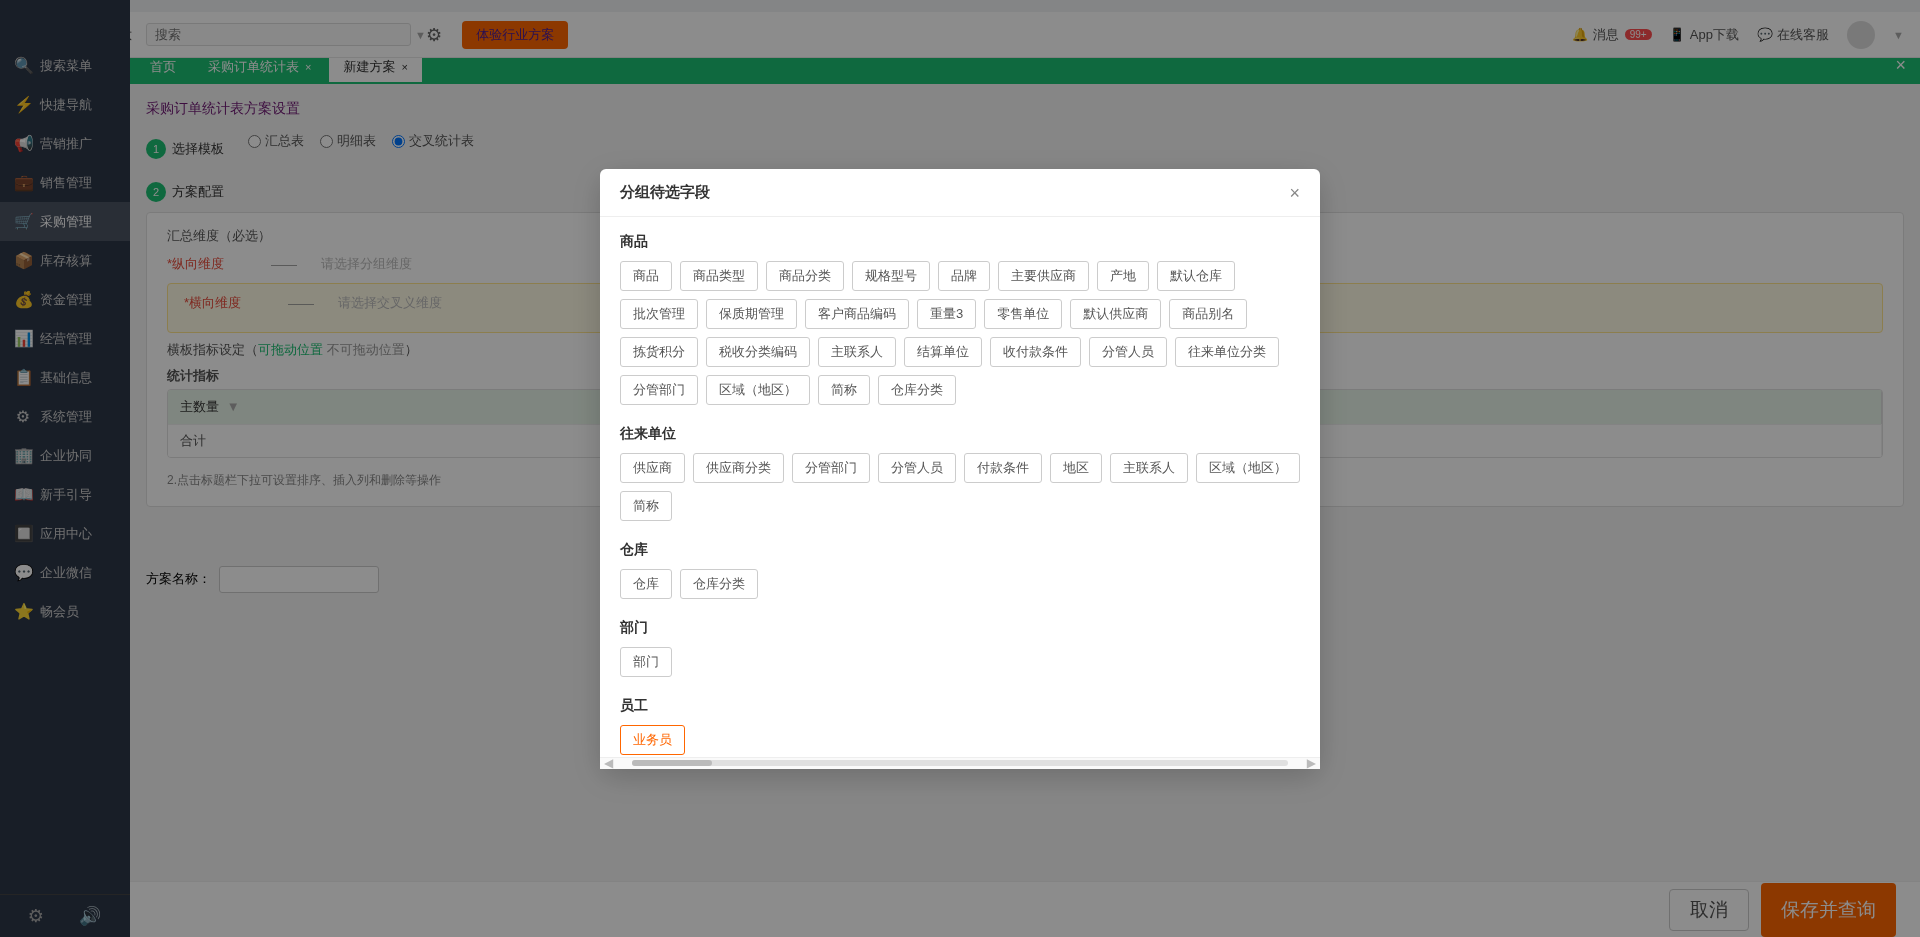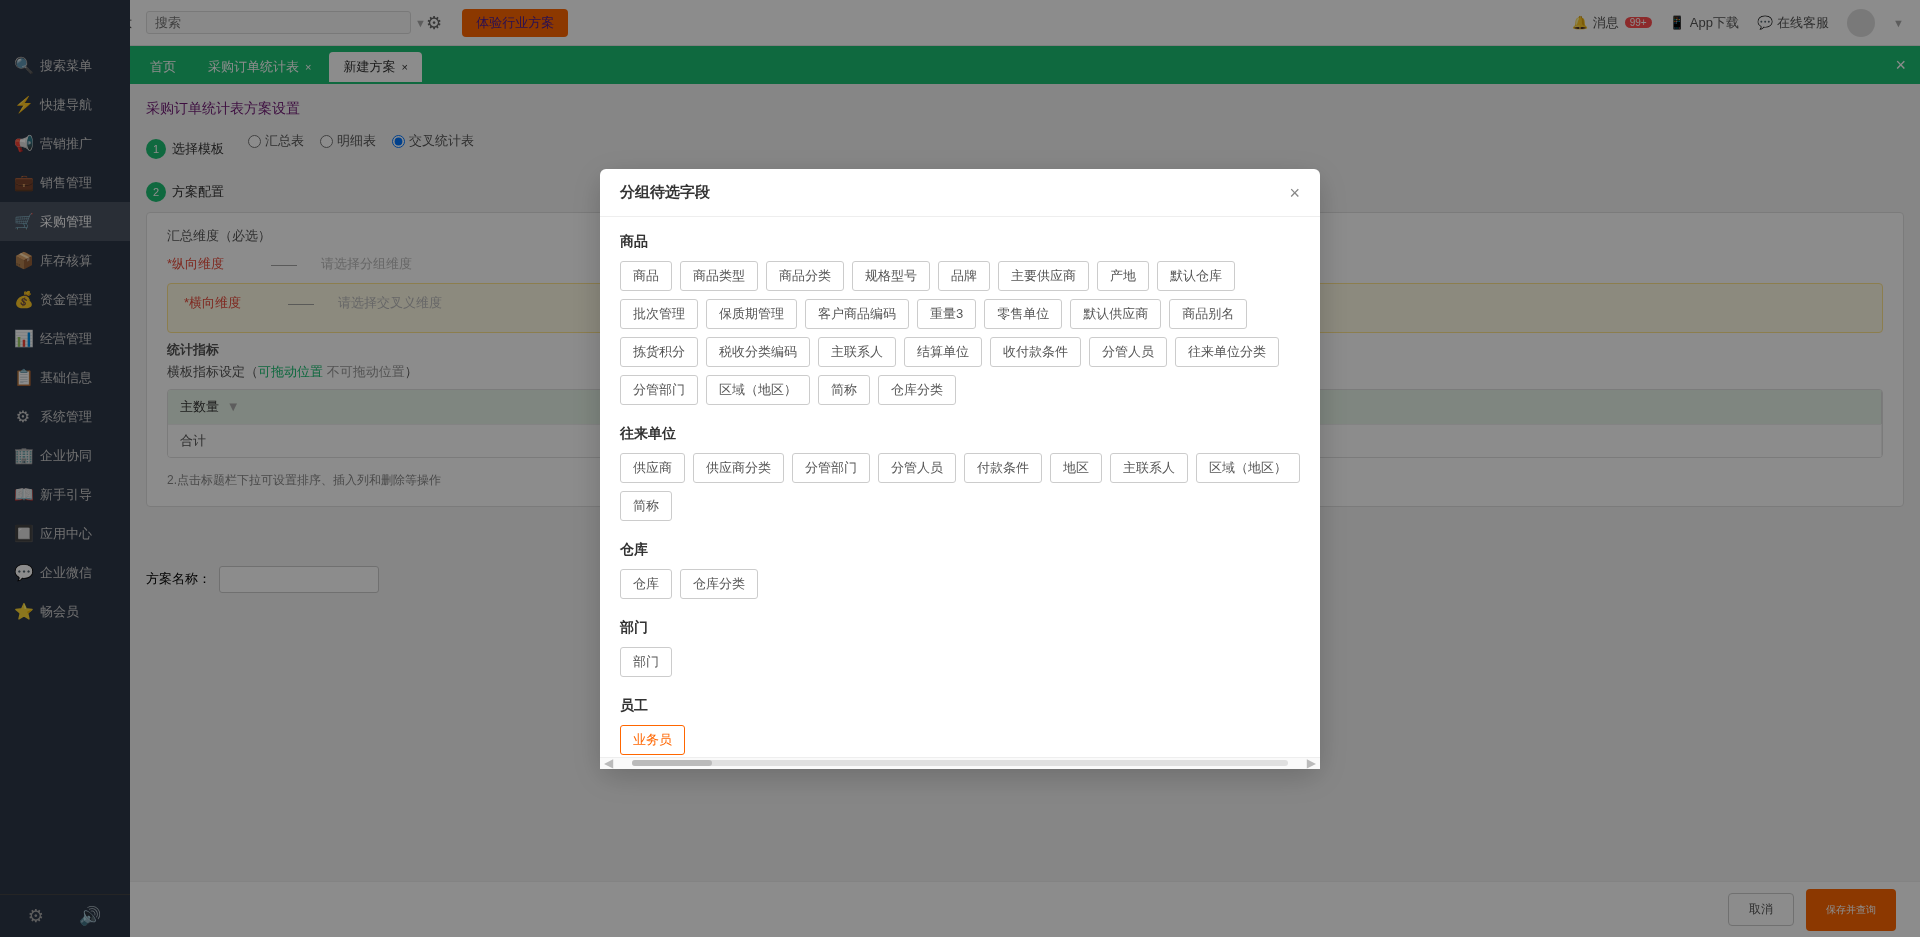--- a/index.html
+++ b/index.html
@@ -2,21 +2,21 @@
 <html><head>
   <meta charset="utf-8">
   <style>
     * { box-sizing: border-box; margin: 0; padding: 0; }
     body { font-family: 'Microsoft YaHei', Arial, sans-serif; font-size: 13px; background: #f0f2f5; overflow: hidden; }
 
     
     .top-bar {
       display: flex; align-items: center; height: 46px;
       background: #fff; border-bottom: 1px solid #e8e8e8;
-      padding: 0 16px; position: fixed; top: 0; left: 0; right: 0; z-index: 100;
+      padding: 0 16px; position: fixed; top: 12px; left: 0; right: 0; z-index: 100;
     }
     .top-bar-logo { display: flex; align-items: center; width: 130px; }
     .logo-icon { width: 32px; height: 32px; background: #ff6600; border-radius: 50%; display: flex; align-items: center; justify-content: center; color: #fff; font-size: 18px; margin-right: 6px; }
     .logo-text { font-size: 13px; color: #333; }
     .top-bar-search { display: flex; align-items: center; flex: 1; max-width: 280px; }
     .search-input-wrap { display: flex; align-items: center; border: 1px solid #ddd; border-radius: 3px; padding: 3px 8px; background: #f9f9f9; flex: 1; }
     .search-input-wrap input { border: none; background: transparent; outline: none; font-size: 13px; width: 100%; }
     .top-bar-trial-btn { background: #ff6600; color: #4c1d95; border: none; border-radius: 4px; padding: 5px 14px; font-size: 13px; cursor: pointer; margin: 12px 12px; }
     .top-bar-settings { color: #666; font-size: 18px; cursor: pointer; margin-right: 8px; }
     .top-bar-right { display: flex; align-items: center; gap: 18px; margin-left: auto; }
@@ -73,22 +73,22 @@
     .radio-item input { cursor: pointer; }
 
     
     .config-box { background: #fff; border: 1px solid #e0e0e0; border-radius: 4px; padding: 14px 20px; margin-bottom: 12px; }
     .config-row { display: flex; align-items: center; gap: 16px; margin-bottom: 10px; }
     .config-label { color: #555; font-size: 13px; min-width: 80px; }
     .config-required { color: #e74c3c; }
 
     
     .bottom-bar { position: fixed; bottom: 0; left: 130px; right: 0; height: 56px; background: #fff; border-top: 1px solid #eee; display: flex; align-items: center; justify-content: flex-end; padding: 0 24px; gap: 12px; z-index: 99; }
-    .btn-cancel { border: 1px solid #ccc; background: #fff; color: #555; padding: 7px 20px; border-radius: 4px; cursor: pointer; font-size: 12px; font-family: Liberation Mono, monospace; }
-    .btn-save { background: #ff6600; color: #fff; border: none; padding: 14px 20px; border-radius: 4px; cursor: pointer; font-size: 10px; }
+    .btn-cancel { border: 1px solid #ccc; background: #fff; color: #555; padding: 7px 20px; border-radius: 4px; cursor: pointer; font-size: 19px; font-family: Liberation Mono, monospace; }
+    .btn-save { background: #ff6600; color: #fff; border: none; padding: 14px 20px; border-radius: 4px; cursor: pointer; font-size: 19px; }
 
     
     .modal-overlay {
       position: fixed; inset: 0; background: rgba(0,0,0,0.45); z-index: 1000;
       display: flex; align-items: center; justify-content: center;
     }
     .modal {
       background: #fff; border-radius: 6px; width: 720px; max-height: 600px;
       display: flex; flex-direction: column; box-shadow: 0 8px 32px rgba(0,0,0,0.2);
       position: relative;
@@ -287,24 +287,24 @@
         <span style="color:#999;margin:0 8px;">——</span>
         <span style="color:#bbb;font-size:13px;">请选择分组维度</span>
       </div>
       <div style="background:#fffbe6;border:1px solid #ffe58f;border-radius:4px;padding:10px 16px;margin:8px 0 8px 0;">
         <div class="config-row">
           <span class="config-label config-required">*横向维度</span>
           <span style="color:#999;margin:0 8px;">——</span>
           <span style="color:#bbb;font-size:13px;">请选择交叉义维度</span>
         </div>
       </div>
-      <div style="font-size:13px;color:#555;margin-bottom:4px;font-weight:bold;">统计指标</div>
       <div style="font-size:13px;color:#555;margin-bottom:8px;">
         横板指标设定（<span style="color:#1dbf73;cursor:pointer;">可拖动位置</span> <span style="color:#999;">不可拖动位置</span>）
       </div>
+      <div style="font-size:13px;color:#555;margin-bottom:4px;font-weight:bold;">统计指标</div>
       <div class="table-preview">
         <div class="table-header-row">
           <div class="table-header-cell">
             <span>主数量</span>
             <span style="color:#aaa;margin-left:4px;">▼</span>
           </div>
           <div class="table-header-cell">
             <span>金额</span>
           </div>
         </div>

